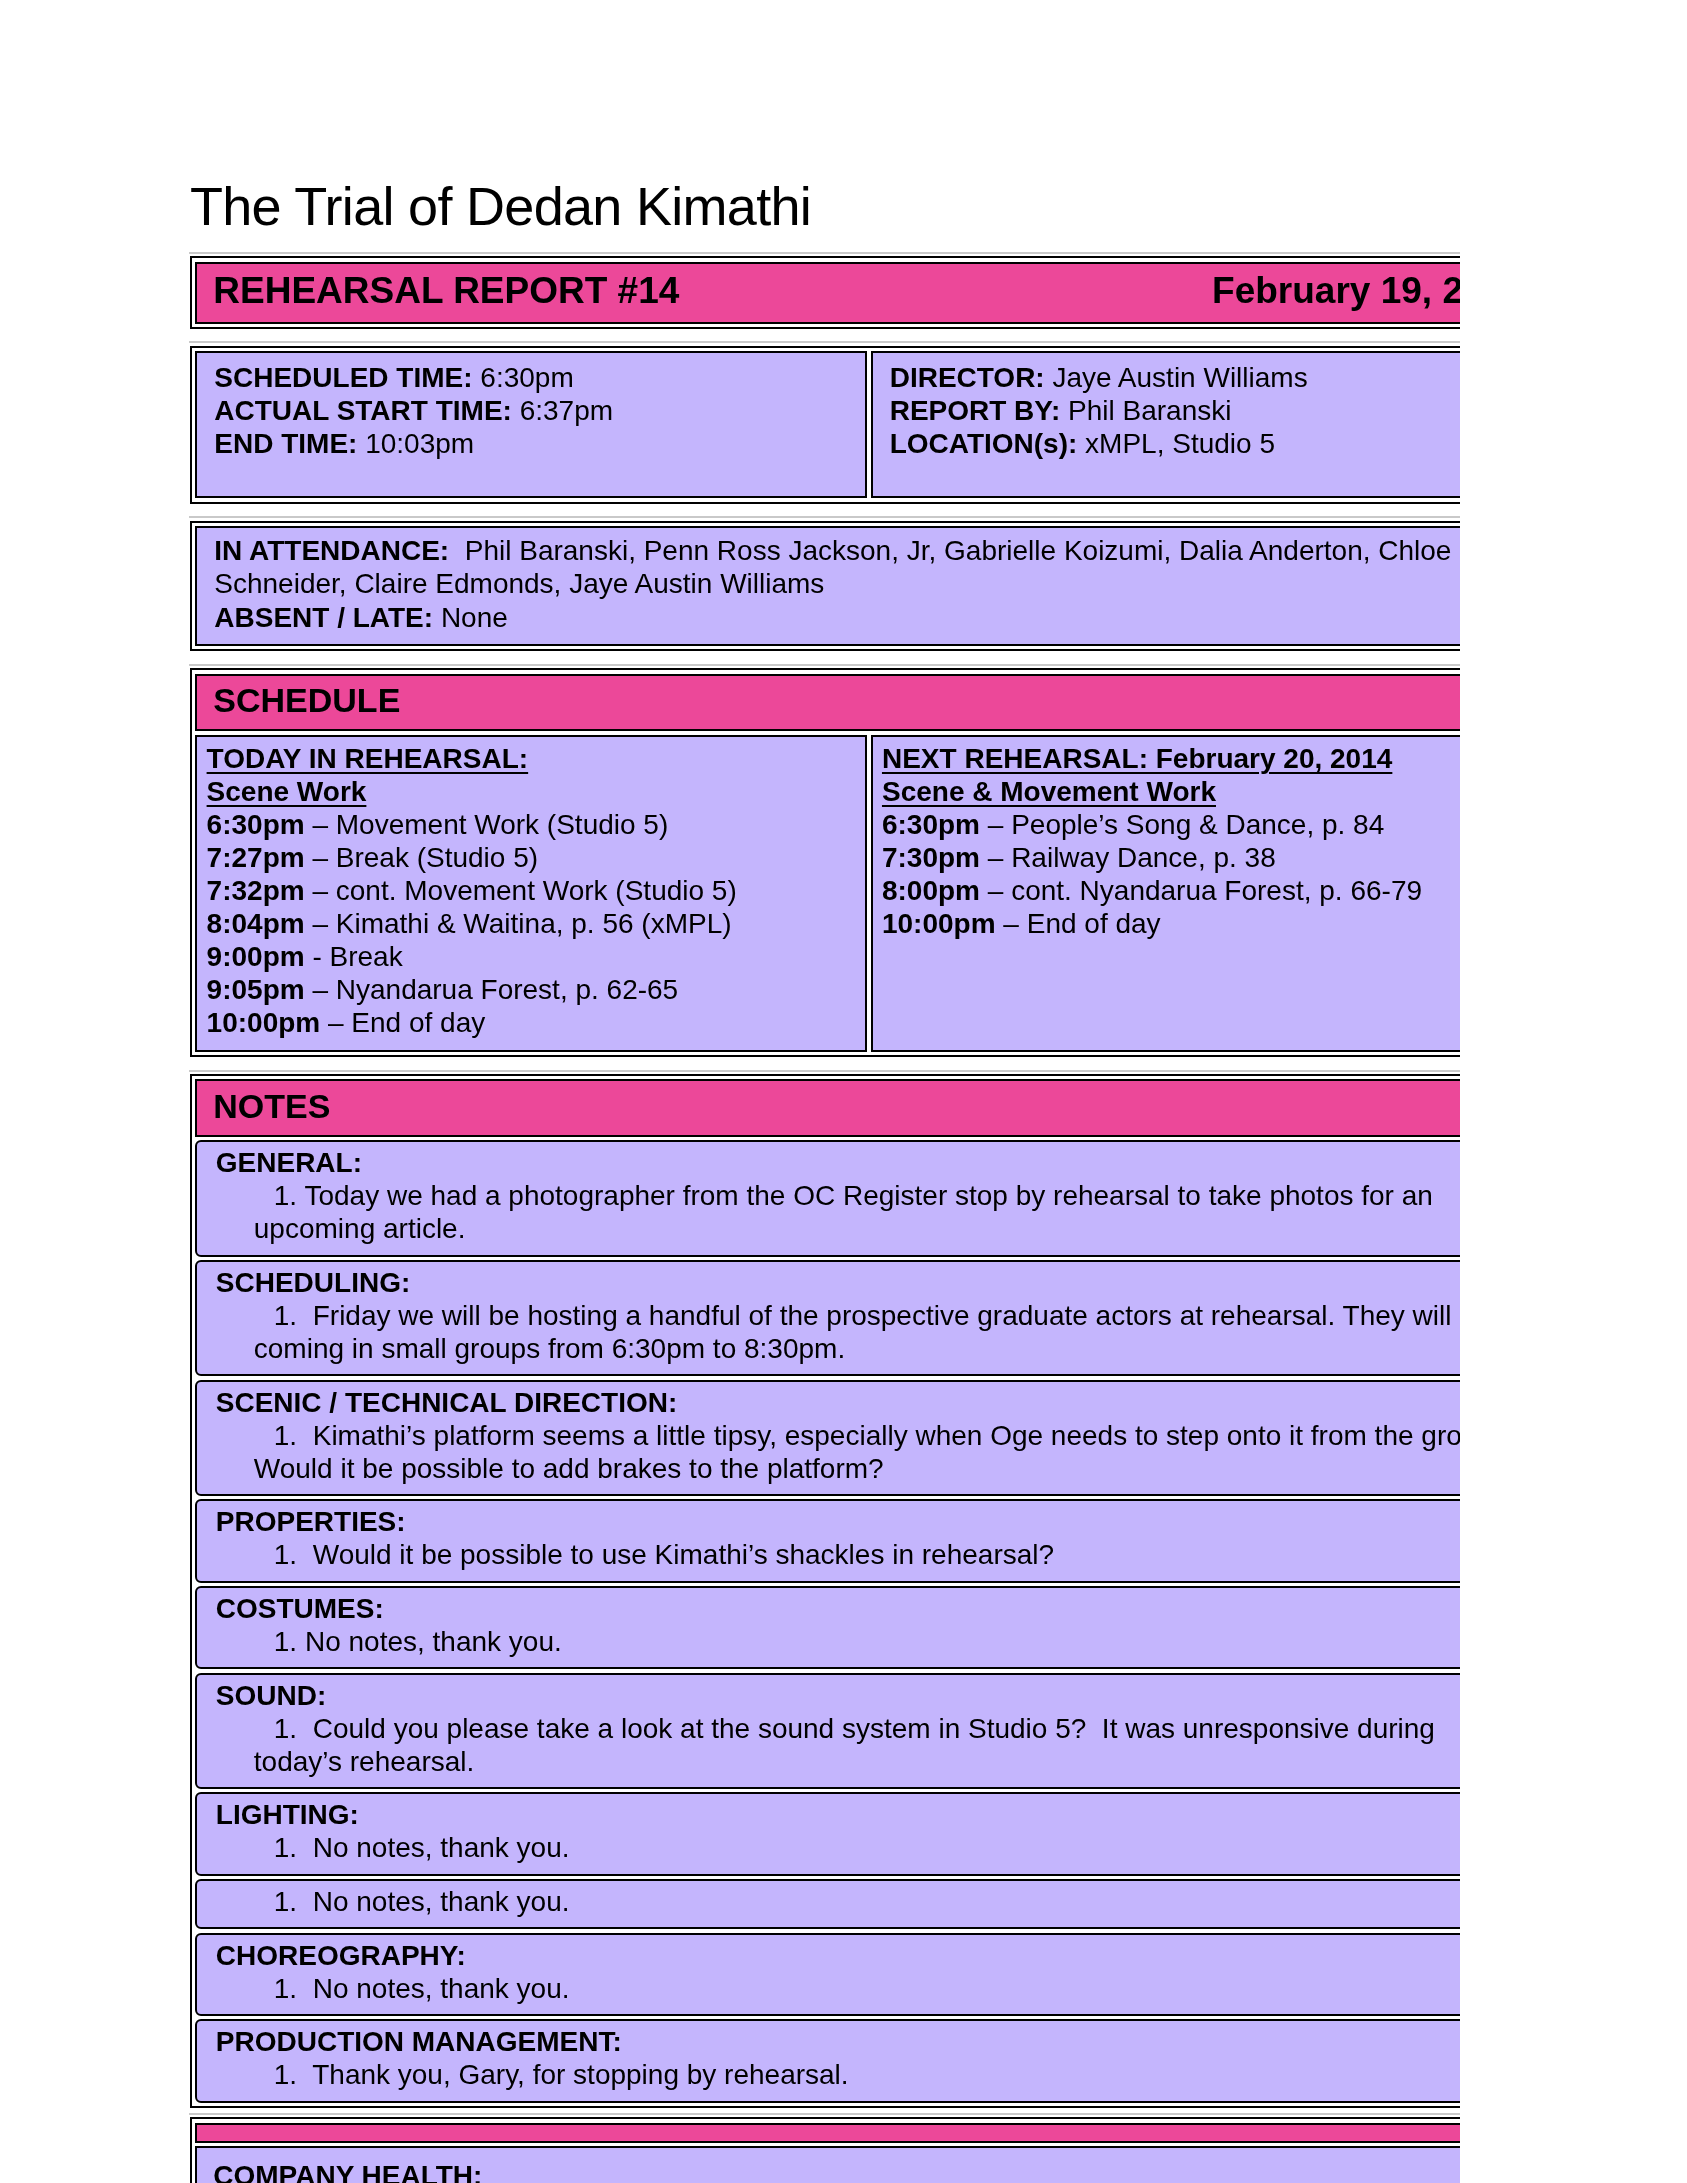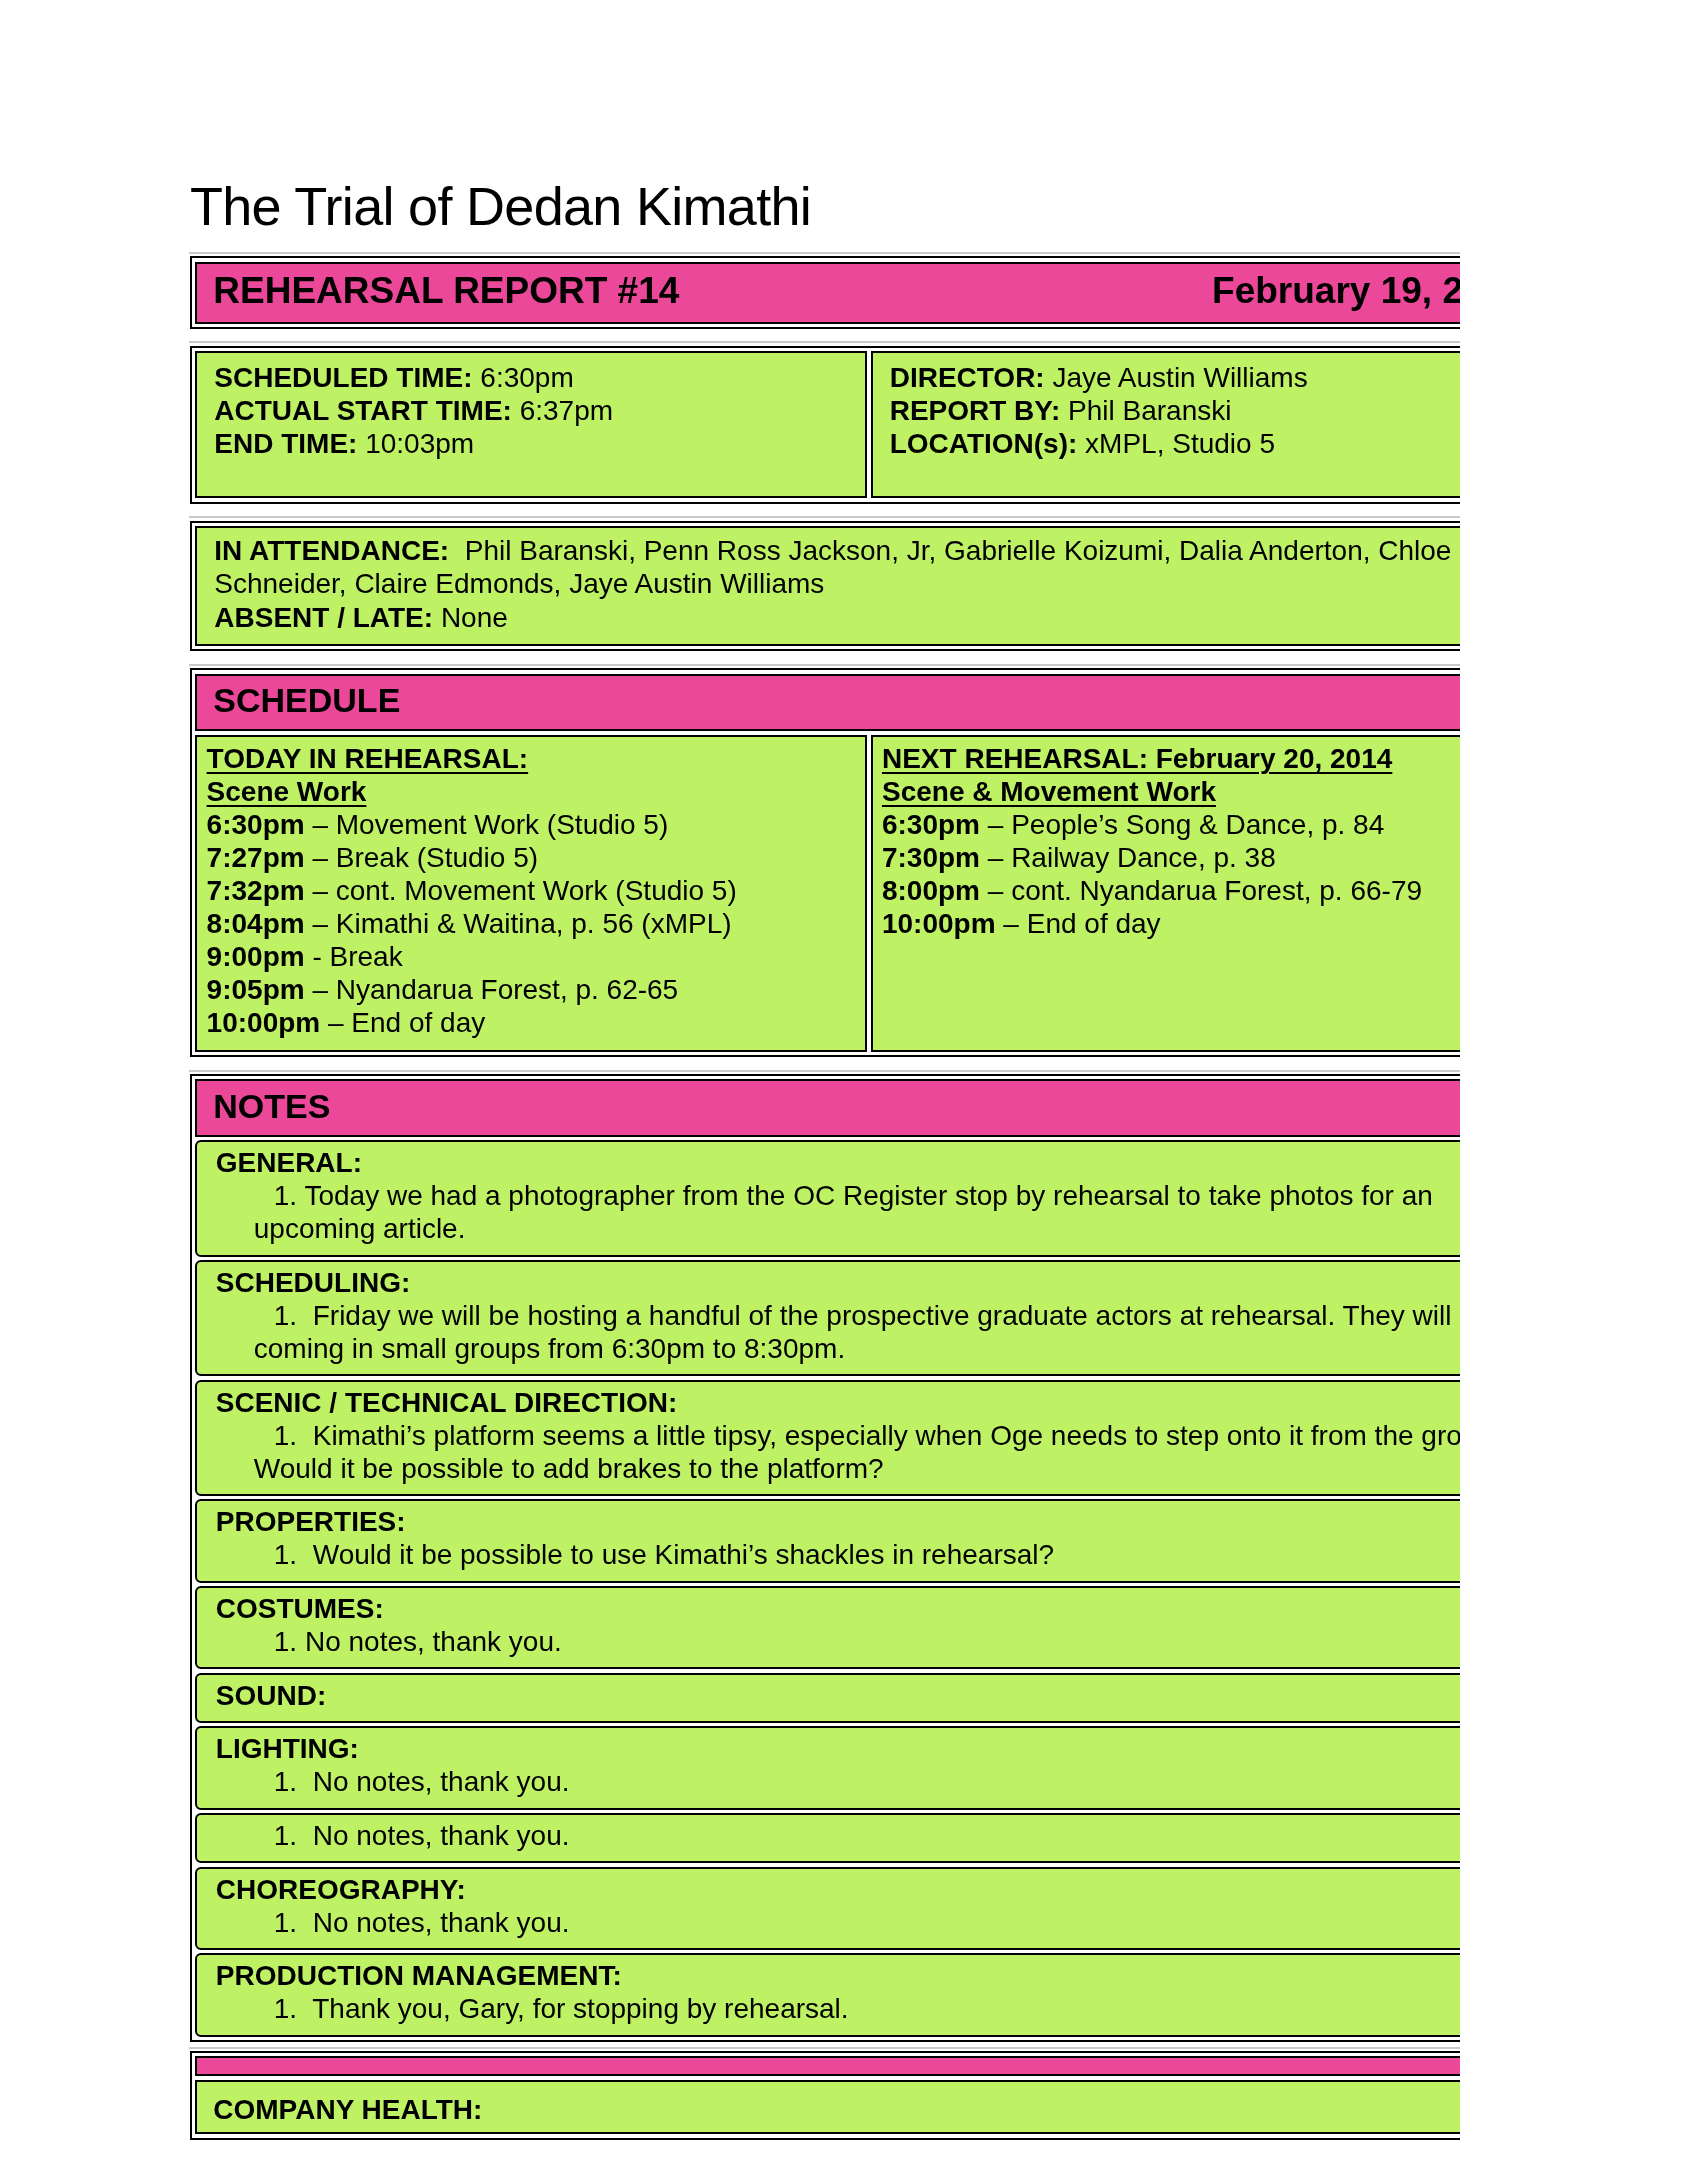--- a/index.html
+++ b/index.html
@@ -38,21 +38,21 @@
     position: relative;
   }
   .tbl::before {
     content: "";
     position: absolute;
     top: -6.6px; left: -2.6px; right: -2.6px;
     border-top: 2px solid #c9c9c9;
   }
   .row { display: flex; gap: 3.3px; }
   .row > .cell { flex: 1; }
-  .cell { border: 2px solid #000; background: #bef264; }
+  .cell { border: 2px solid #000; background: #c4b5fd; }
   .gray { background: #ec4899; }
 
   .barcell {
     display: flex;
     justify-content: space-between;
     align-items: center;
     font-weight: 700;
     font-size: 37px;
     padding: 6.6px 16px 9.3px 16px;
   }
@@ -172,20 +172,21 @@
       <div class="cell note-sec bodytext">
         <p class="note-title">PROPERTIES:</p>
         <p class="note-item">1.  Would it be possible to use Kimathi’s shackles in rehearsal?</p>
       </div>
       <div class="cell note-sec bodytext">
         <p class="note-title">COSTUMES:</p>
         <p class="note-item">1. No notes, thank you.</p>
       </div>
       <div class="cell note-sec bodytext">
         <p class="note-title">SOUND:</p>
+        <p class="note-item">1.  Could you please take a look at the sound system in Studio 5?  It was unresponsive during today’s rehearsal.</p>
       </div>
       <div class="cell note-sec bodytext">
         <p class="note-title">LIGHTING:</p>
         <p class="note-item">1.  No notes, thank you.</p>
       </div>
       <div class="cell note-sec bodytext">
         <p class="note-item">1.  No notes, thank you.</p>
       </div>
       <div class="cell note-sec bodytext">
         <p class="note-title">CHOREOGRAPHY:</p>

